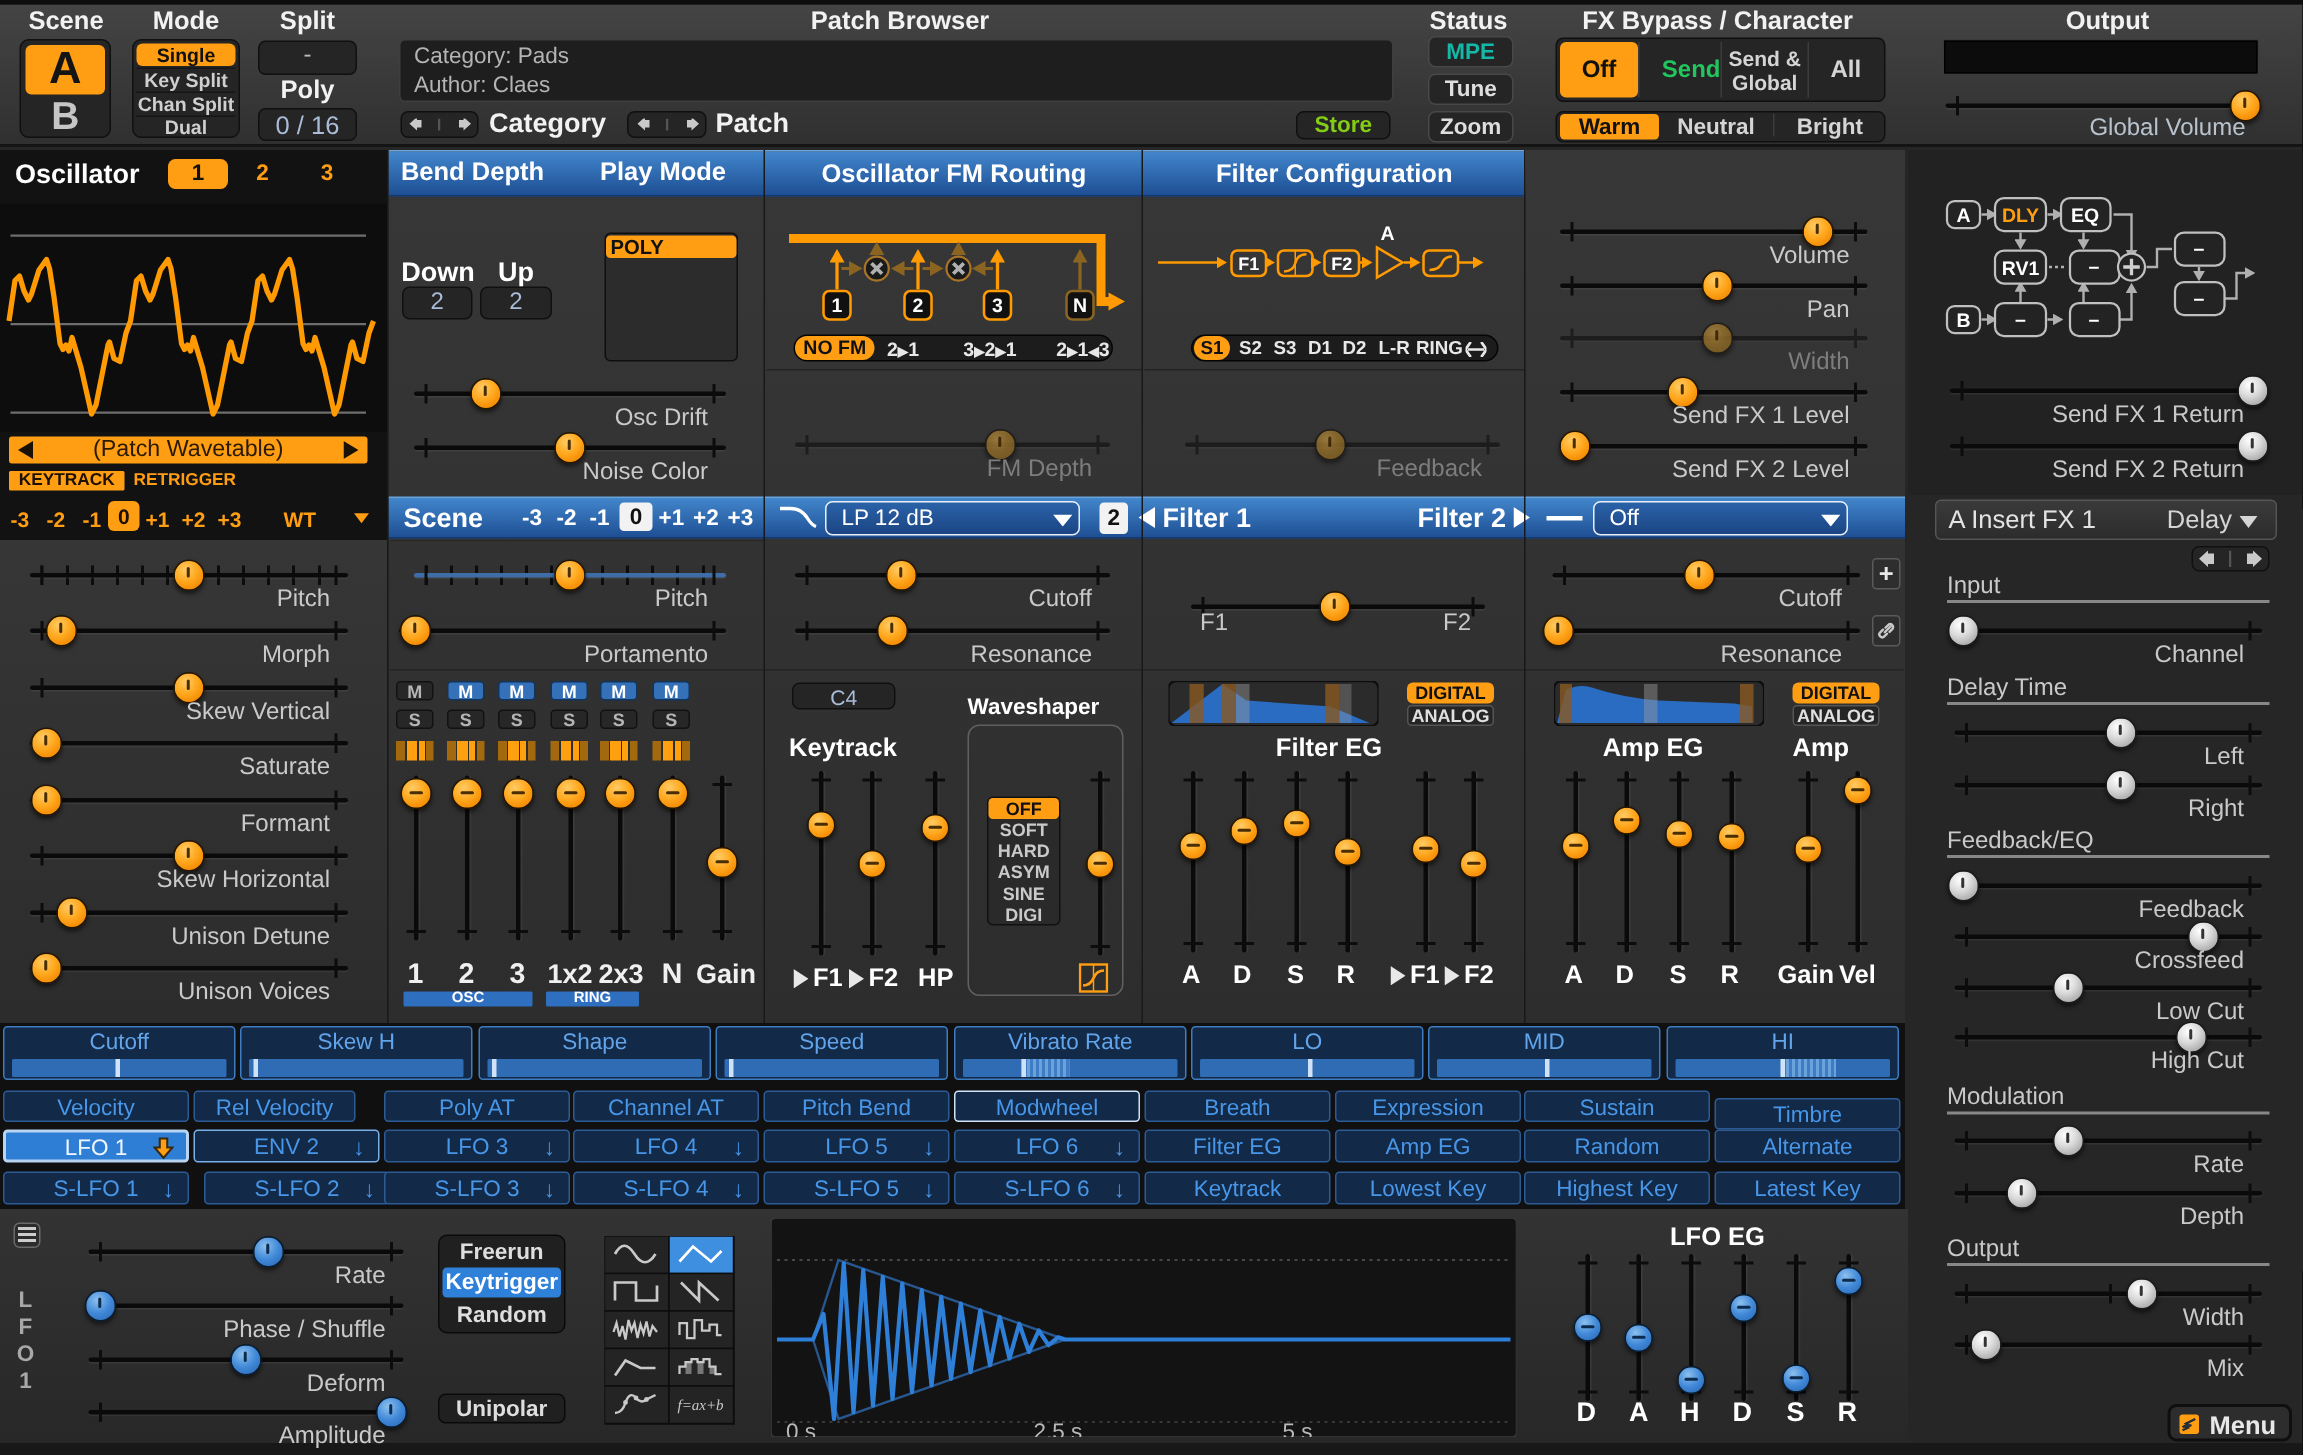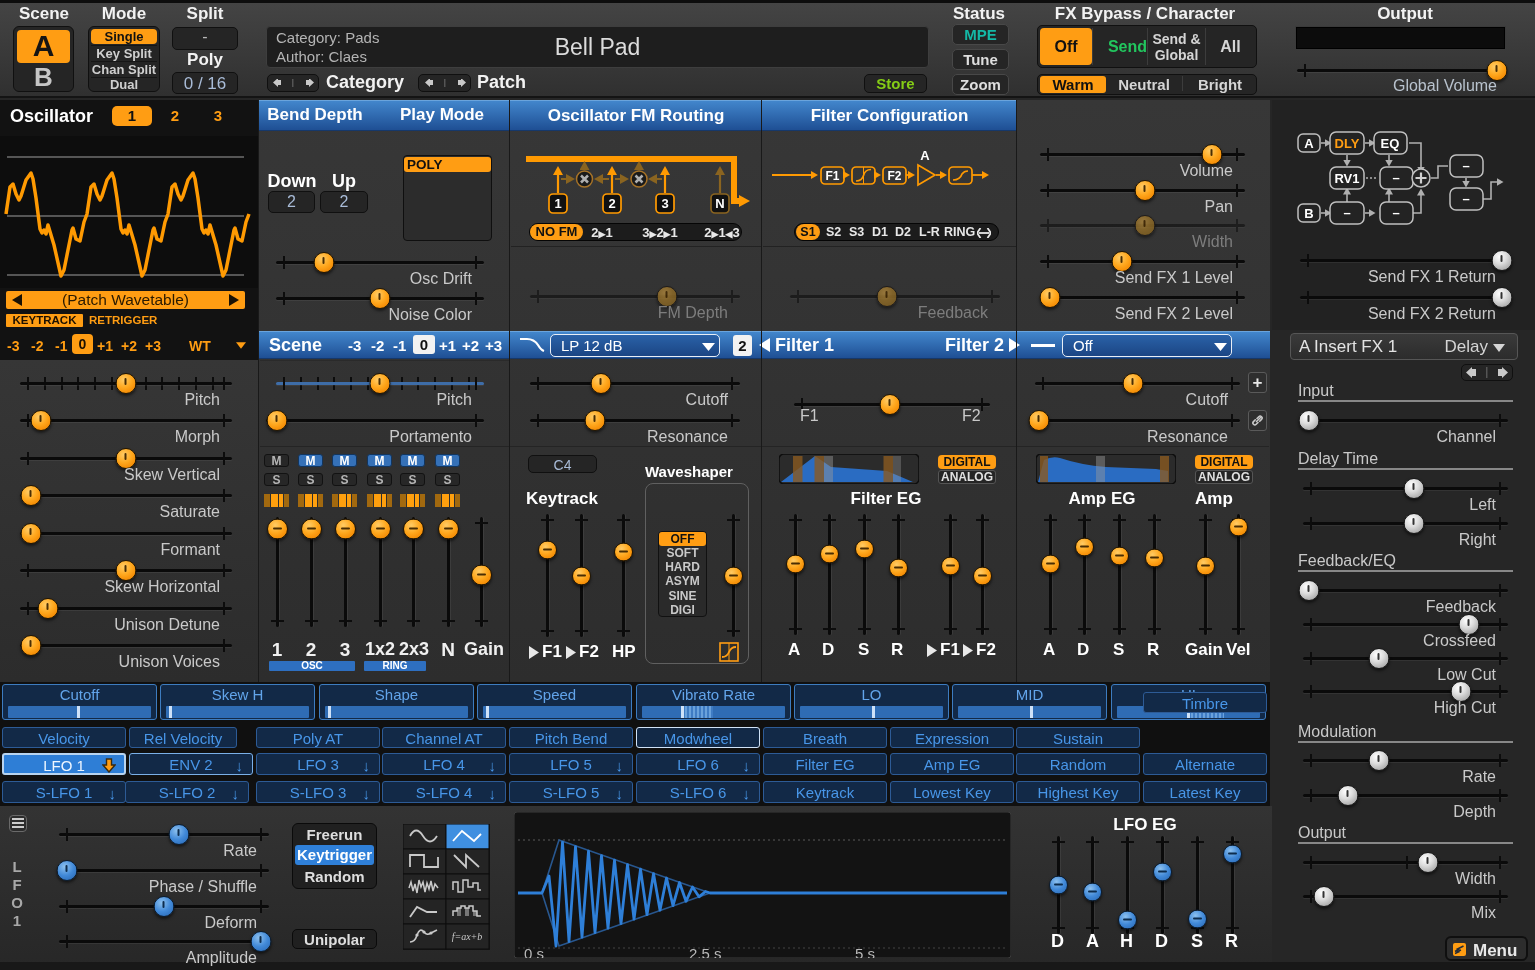--- a/index.html
+++ b/index.html
@@ -62,24 +62,24 @@
 <div class="abs obtn" style="left:91px;top:29px;width:66px;height:15px;font-size:13px;line-height:15px">Single</div>
 <div class="abs" style="left:91px;top:45px;width:66px;height:15px;color:#cfcfcf;font-size:13px;font-weight:bold;text-align:center;line-height:15px;border-top:1px solid #161616">Key Split</div>
 <div class="abs" style="left:91px;top:61px;width:66px;height:15px;color:#cfcfcf;font-size:13px;font-weight:bold;text-align:center;line-height:15px;border-top:1px solid #161616">Chan Split</div>
 <div class="abs" style="left:91px;top:77px;width:66px;height:14px;color:#cfcfcf;font-size:13px;font-weight:bold;text-align:center;line-height:14px;border-top:1px solid #161616">Dual</div>
 <div class="topt" style="left:172px;top:4px;width:66px">Split</div>
 <div class="dbox" style="left:172px;top:27px;width:66px;height:23px"></div>
 <div class="abs" style="left:172px;top:28px;width:66px;color:#b9b9b9;font-size:16px;text-align:center">-</div>
 <div class="topt" style="left:172px;top:50px;width:66px">Poly</div>
 <div class="dbox" style="left:172px;top:72px;width:66px;height:22px"></div>
 <div class="abs" style="left:172px;top:74px;width:66px;color:#a9bcd8;font-size:17px;text-align:center">0 / 16</div>
+<div class="topt" style="left:450px;top:4px;width:300px">Patch Browser</div>
 <div class="abs" style="left:266px;top:26px;width:663px;height:42px;background:#1e1e1e;border:1px solid #3e3e3e;border-radius:4px"></div>
 <div class="abs" style="left:276px;top:29px;color:#b4b4b4;font-size:15px">Category: Pads</div>
 <div class="abs" style="left:276px;top:48px;color:#b4b4b4;font-size:15px">Author: Claes</div>
-<div class="abs" style="left:266px;top:34px;width:663px;text-align:center;color:#dcdcdc;font-size:23px">Bell Pad</div>
 
 <div class="dbox" style="left:267px;top:74px;width:52px;height:18px"></div>
 <svg class="abs" style="left:272px;top:79px" width="42" height="9" viewBox="0 0 42 9">
       <path d="M8 2 L5 2 L5 0 L0 4.5 L5 9 L5 7 L8 7 Z" fill="#c9c9c9" transform="translate(1,-1)"></path>
       <rect x="20" y="0" width="1.5" height="8" fill="#555"></rect>
       <path d="M34 2 L37 2 L37 0 L42 4.5 L37 9 L37 7 L34 7 Z" fill="#c9c9c9" transform="translate(0,-1)"></path>
     </svg>
 <div class="topt" style="left:326px;top:72px;text-align:left;font-size:18px">Category</div>
 <div class="dbox" style="left:418px;top:74px;width:53px;height:18px"></div>
 <svg class="abs" style="left:424px;top:79px" width="42" height="9" viewBox="0 0 42 9">
@@ -820,35 +820,35 @@
     </div>
 <div class="mc" style="left:2px;top:727px;width:124px;height:21px">Velocity</div>
 <div class="mc" style="left:129px;top:727px;width:108px;height:21px">Rel Velocity</div>
 <div class="mc" style="left:256px;top:727px;width:124px;height:21px">Poly AT</div>
 <div class="mc" style="left:382px;top:727px;width:124px;height:21px">Channel AT</div>
 <div class="mc" style="left:509px;top:727px;width:124px;height:21px">Pitch Bend</div>
 <div class="mc" style="left:636px;top:727px;width:124px;height:21px;border:1px solid #cfe2f8">Modwheel</div>
 <div class="mc" style="left:763px;top:727px;width:124px;height:21px">Breath</div>
 <div class="mc" style="left:890px;top:727px;width:124px;height:21px">Expression</div>
 <div class="mc" style="left:1016px;top:727px;width:124px;height:21px">Sustain</div>
-<div class="mc" style="left:1143px;top:692px;width:124px;height:21px">Timbre</div>
+<div class="mc" style="left:1143px;top:732px;width:124px;height:21px">Timbre</div>
 <div class="mc" style="left:2px;top:753px;width:124px;height:22px;background:#2e7ed6;border:2px solid #b8d4f0;color:#eef6ff">LFO 1<svg style="position:absolute;right:8px;top:3px" width="14" height="15" viewBox="0 0 14 15">
         <path d="M4.5 1 L9.5 1 L9.5 7 L13 7 L7 14 L1 7 L4.5 7 Z" fill="#ff9d13" stroke="#3a2a10" stroke-width="1.4"></path>
       </svg></div>
 <div class="mc" style="left:129px;top:753px;width:124px;height:22px;border:1.5px solid #7ab0e8">ENV 2<span class="ar">↓</span></div>
 <div class="mc" style="left:256px;top:753px;width:124px;height:22px">LFO 3<span class="ar">↓</span></div>
 <div class="mc" style="left:382px;top:753px;width:124px;height:22px">LFO 4<span class="ar">↓</span></div>
 <div class="mc" style="left:509px;top:753px;width:124px;height:22px">LFO 5<span class="ar">↓</span></div>
 <div class="mc" style="left:636px;top:753px;width:124px;height:22px">LFO 6<span class="ar">↓</span></div>
 <div class="mc" style="left:763px;top:753px;width:124px;height:22px">Filter EG</div>
 <div class="mc" style="left:890px;top:753px;width:124px;height:22px">Amp EG</div>
 <div class="mc" style="left:1016px;top:753px;width:124px;height:22px">Random</div>
 <div class="mc" style="left:1143px;top:753px;width:124px;height:22px">Alternate</div>
 <div class="mc" style="left:2px;top:781px;width:124px;height:22px">S-LFO 1<span class="ar">↓</span></div>
-<div class="mc" style="left:125px;top:781px;width:124px;height:22px">S-LFO 2<span class="ar">↓</span></div>
+<div class="mc" style="left:136px;top:781px;width:124px;height:22px">S-LFO 2<span class="ar">↓</span></div>
 <div class="mc" style="left:256px;top:781px;width:124px;height:22px">S-LFO 3<span class="ar">↓</span></div>
 <div class="mc" style="left:382px;top:781px;width:124px;height:22px">S-LFO 4<span class="ar">↓</span></div>
 <div class="mc" style="left:509px;top:781px;width:124px;height:22px">S-LFO 5<span class="ar">↓</span></div>
 <div class="mc" style="left:636px;top:781px;width:124px;height:22px">S-LFO 6<span class="ar">↓</span></div>
 <div class="mc" style="left:763px;top:781px;width:124px;height:22px">Keytrack</div>
 <div class="mc" style="left:890px;top:781px;width:124px;height:22px">Lowest Key</div>
 <div class="mc" style="left:1016px;top:781px;width:124px;height:22px">Highest Key</div>
 <div class="mc" style="left:1143px;top:781px;width:124px;height:22px">Latest Key</div>
 
 <div class="abs" style="left:0;top:806px;width:1272px;height:164px;background:linear-gradient(#333,#272727)"></div>

